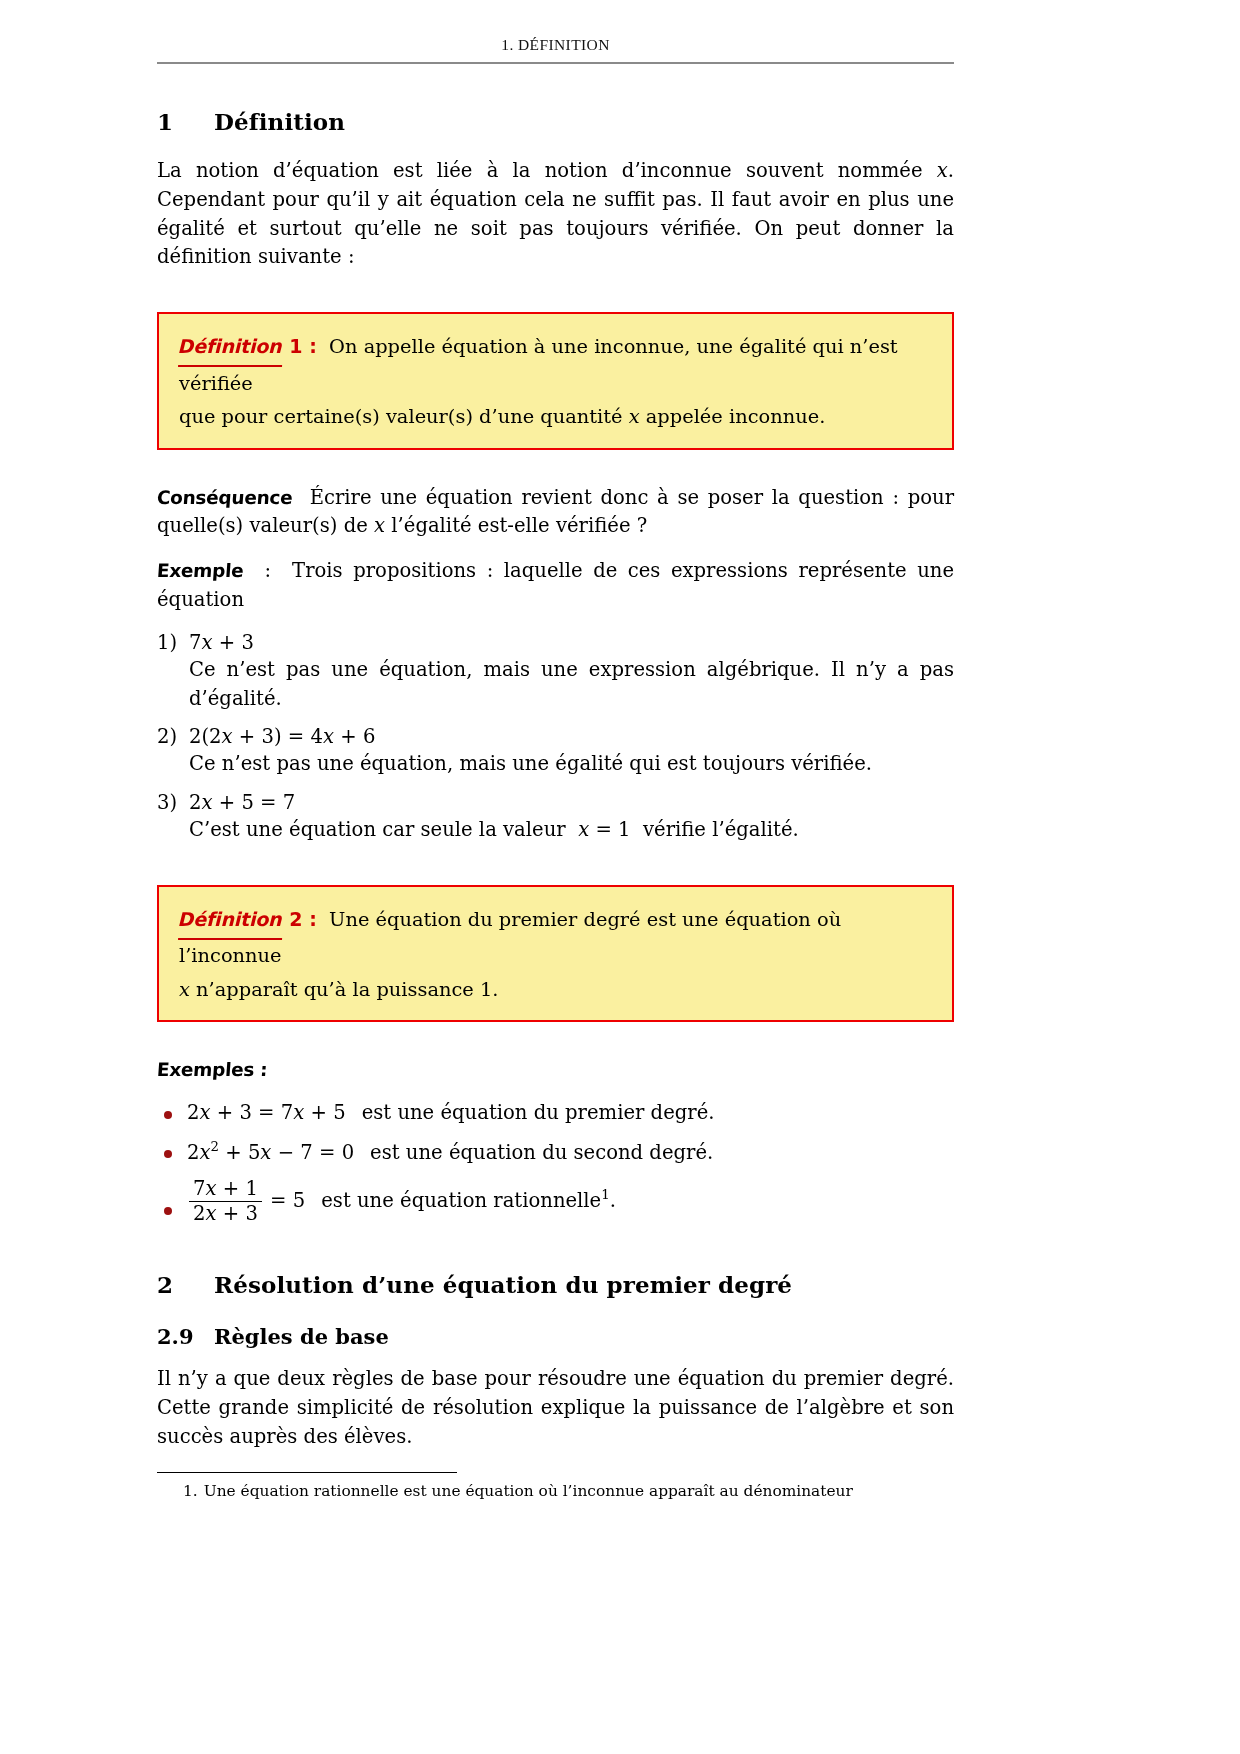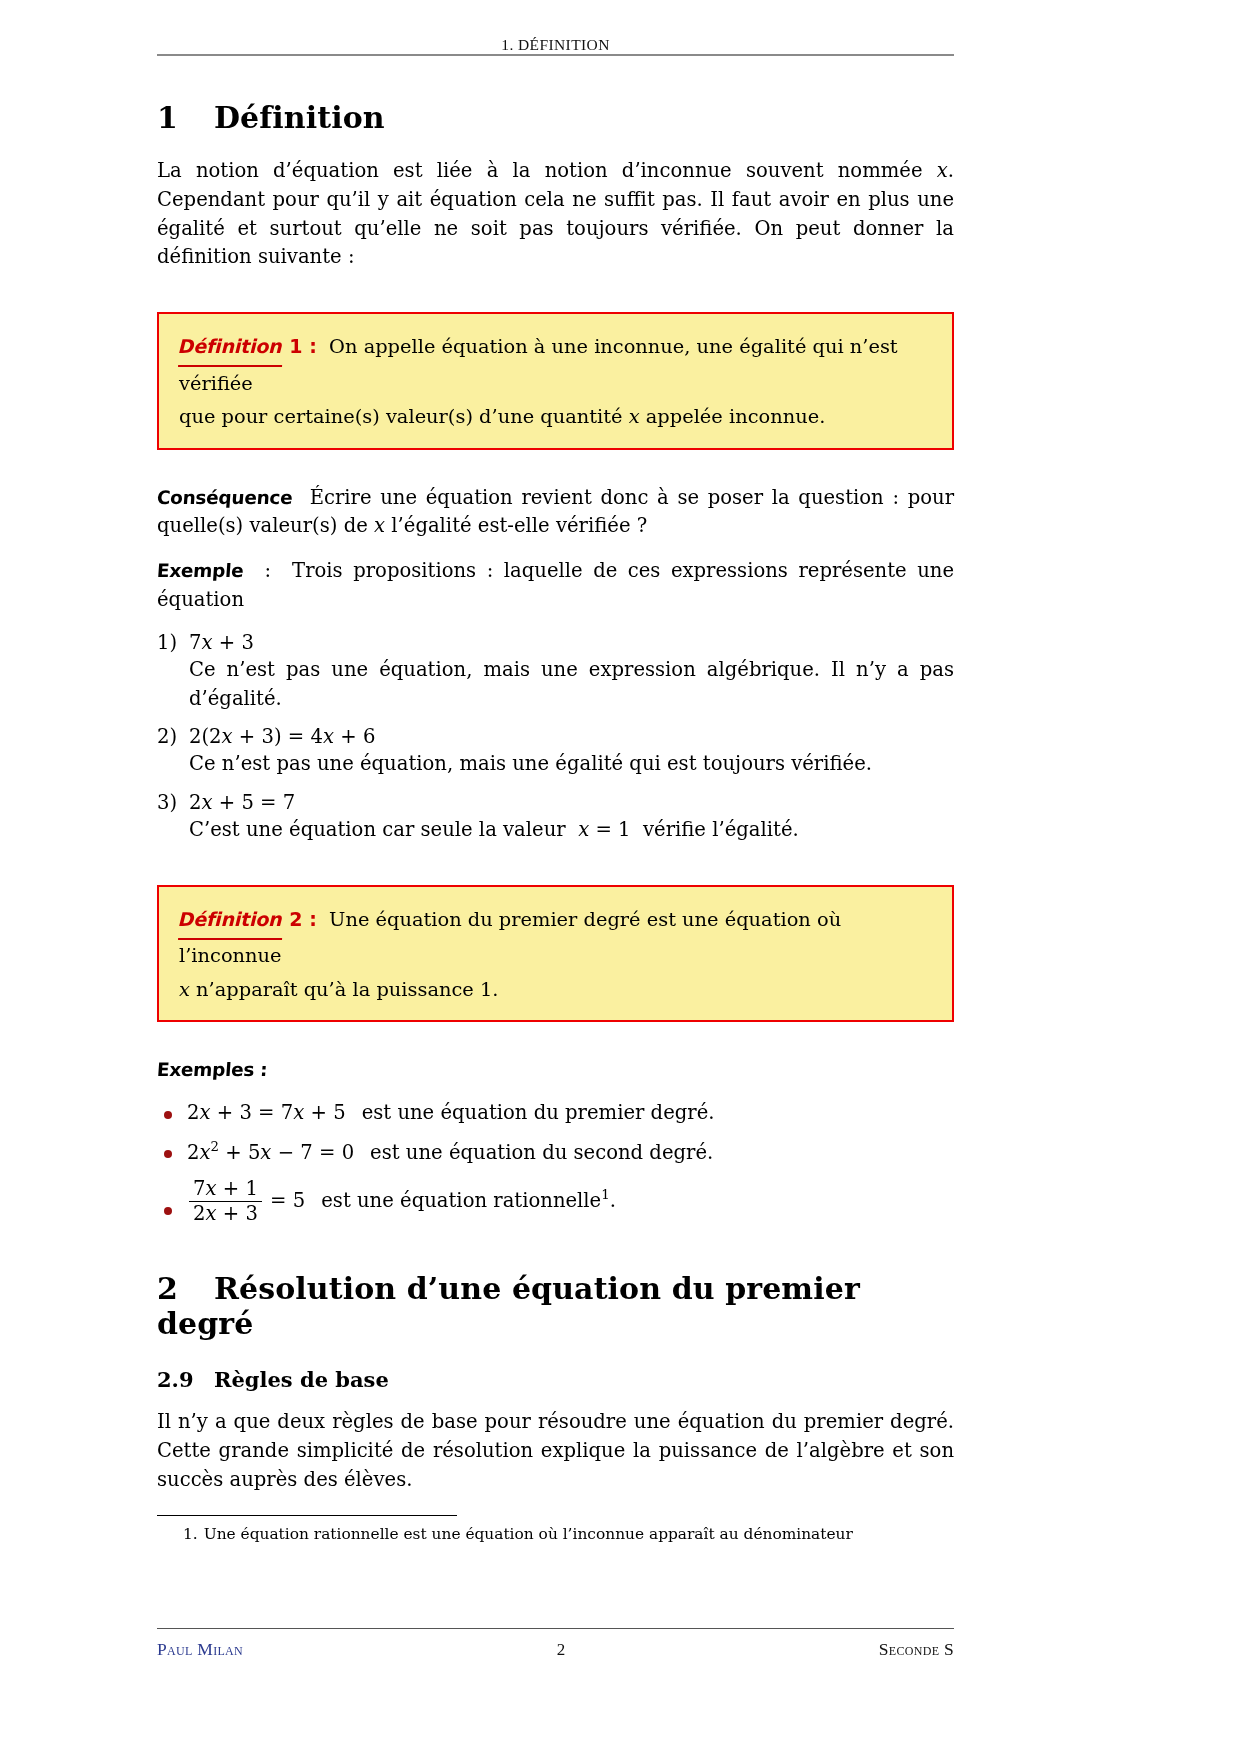--- a/index.html
+++ b/index.html
@@ -29,32 +29,33 @@
     width: 797px;
   }
 
   
   .runhead {
     text-align: center;
     font-family: "Liberation Serif", "DejaVu Serif", serif;
     font-size: 15.5px;
     letter-spacing: 0.4px;
     color: #111;
+    padding-bottom: 8px;
   }
   .runhead-rule {
     border-bottom: 2.2px solid #8a8a8a;
     width: 797px;
     margin-bottom: 44px;
   }
 
   
   h1.sec {
     font-family: "DejaVu Serif", "Liberation Serif", serif;
     font-weight: bold;
-    font-size: 30px;
+    font-size: 23px;
     margin: 0 0 22px 0;
     letter-spacing: 0.1px;
   }
   h1.sec .num { display: inline-block; width: 57px; }
   h2.subsec {
     font-family: "DejaVu Serif", "Liberation Serif", serif;
     font-weight: bold;
     font-size: 21px;
     margin: 26px 0 16px 0;
   }
@@ -282,21 +283,13 @@
       <span class="num">2.9</span><span>Règles de base</span>
     </h2>
 
     <p class="body">Il n’y a que deux règles de base pour résoudre une équation du premier degré. Cette grande simplicité de résolution explique la puissance de l’algèbre et son succès auprès des élèves.</p>
 
     <div class="footnote-rule"></div>
     <p class="footnote"><span class="fnum">1.</span><span>Une équation rationnelle est une équation où l’inconnue apparaît au dénominateur</span></p>
 
   </div>
 
-  <div class="footer-wrap">
-    <div class="footer-rule"></div>
-    <div class="footer">
-      <span class="smallcaps-l">Paul Milan</span>
-      <span class="footer-center">2</span>
-      <span class="smallcaps-r">Seconde S</span>
-    </div>
-  </div>
 </div>
 
 </body></html>

